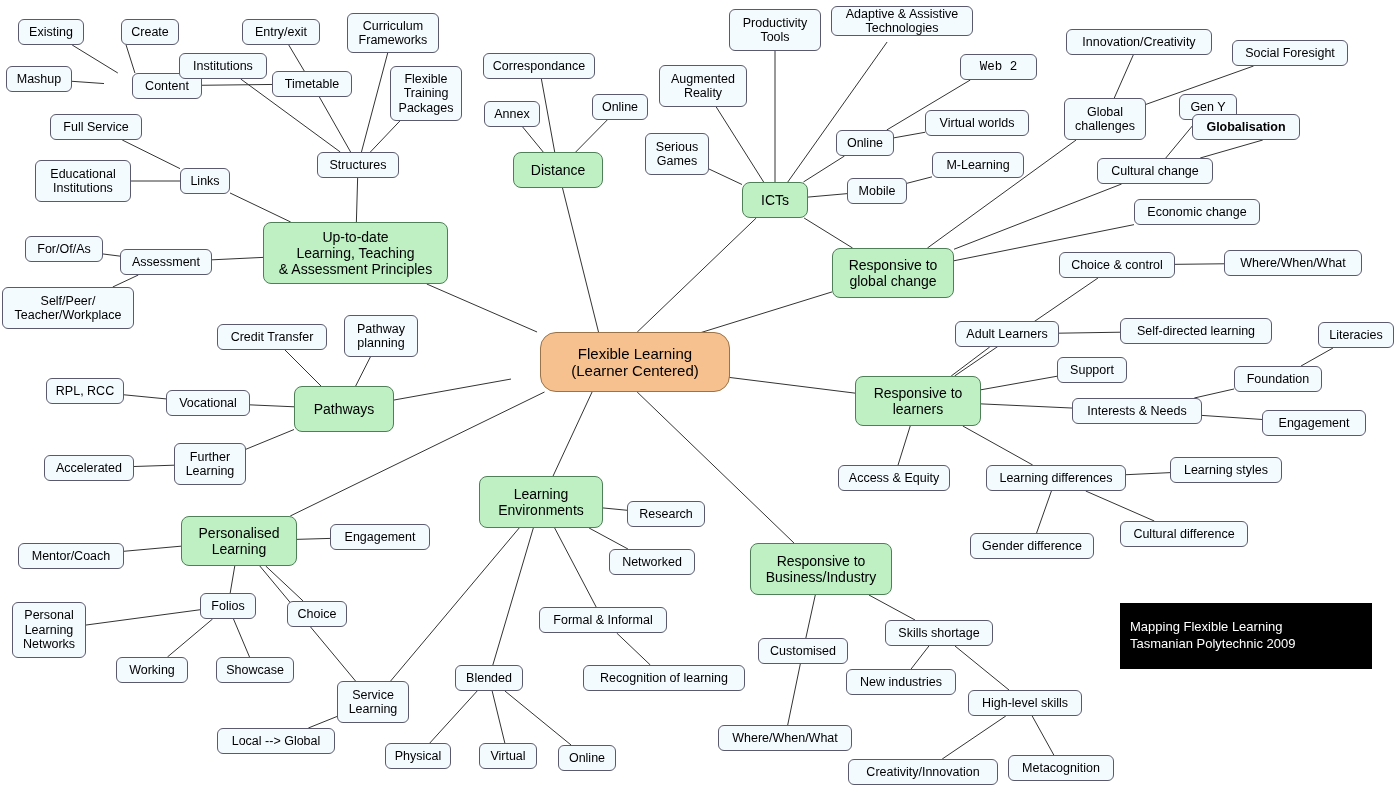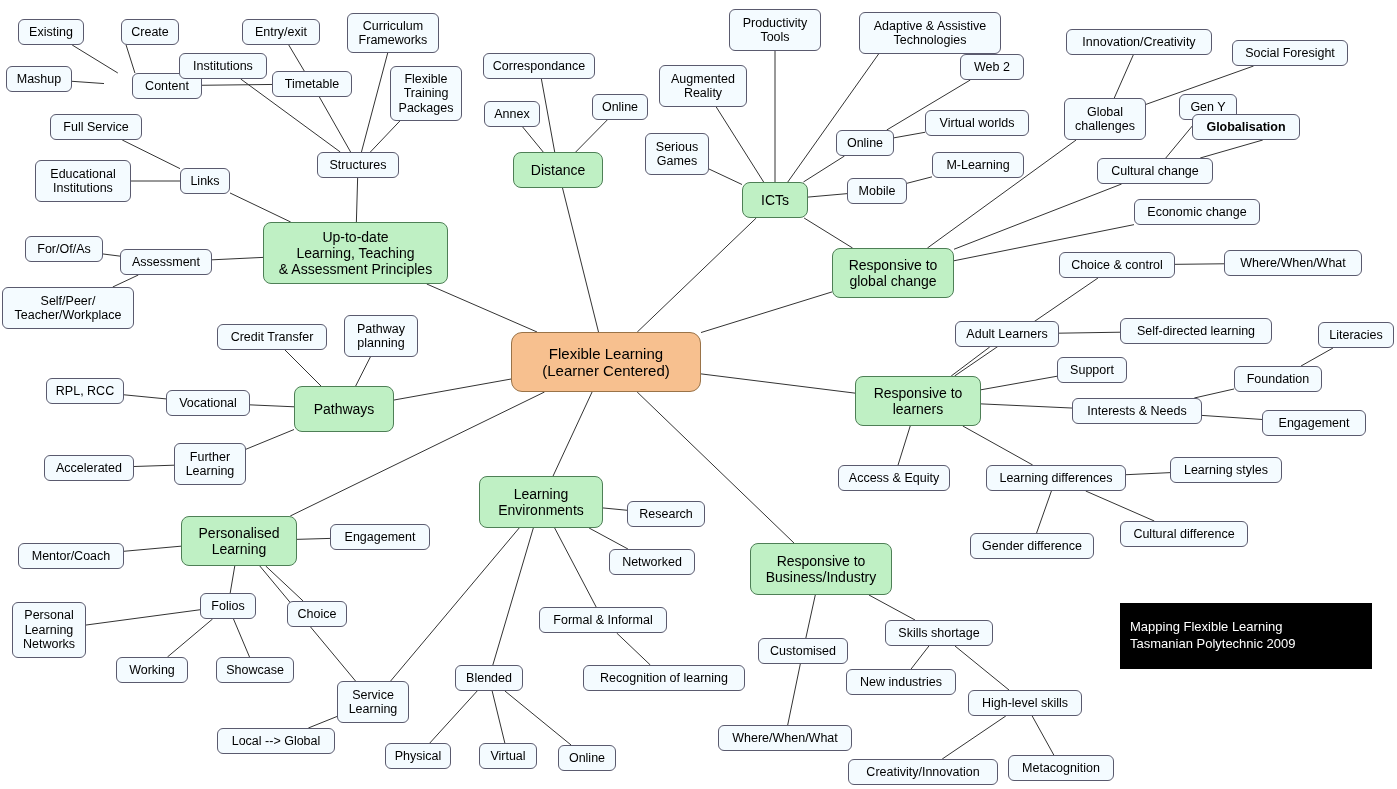--- a/index.html
+++ b/index.html
@@ -42,21 +42,22 @@
   .node.green {
     background: #bff0c4;
     border-color: #4e7f56;
     font-size: 14px;
     border-radius: 8px;
   }
   .node.center {
     background: #f7c08f;
     border-color: #9a7348;
     font-size: 15px;
-    border-radius: 11px;
+    border-radius: 16px;
+    margin-left: 29px;
   }
   .node.plain {
     background: #f4fbff;
   }
   .credit {
     position: absolute;
     background: #000000;
     color: #ffffff;
     border: none;
     border-radius: 0;
@@ -209,23 +210,23 @@
 Teacher/Workplace</div>
       <div class="node plain" style="left: 483px; top: 53px; width: 112px; height: 26px;">Correspondance</div>
       <div class="node plain" style="left: 484px; top: 101px; width: 56px; height: 26px;">Annex</div>
       <div class="node plain" style="left: 592px; top: 94px; width: 56px; height: 26px;">Online</div>
       <div class="node plain" style="left: 645px; top: 133px; width: 64px; height: 42px; border-radius: 6px;">Serious
 Games</div>
       <div class="node plain" style="left: 659px; top: 65px; width: 88px; height: 42px;">Augmented
 Reality</div>
       <div class="node plain" style="left: 729px; top: 9px; width: 92px; height: 42px;">Productivity
 Tools</div>
-      <div class="node plain" style="left: 831px; top: 12px; width: 142px; height: 42px; margin-left: 28px;">Adaptive &amp; Assistive
+      <div class="node plain" style="left: 831px; top: 6px; width: 142px; height: 30px;">Adaptive &amp; Assistive
 Technologies</div>
-      <div class="node plain" style="left: 960px; top: 54px; width: 64px; height: 26px;">Web 2</div>
+      <div class="node plain" style="left: 960px; top: 54px; width: 77px; height: 26px; font-family: Liberation Mono, monospace;">Web 2</div>
       <div class="node plain" style="left: 925px; top: 110px; width: 104px; height: 26px;">Virtual worlds</div>
       <div class="node plain" style="left: 836px; top: 130px; width: 58px; height: 26px;">Online</div>
       <div class="node plain" style="left: 932px; top: 152px; width: 92px; height: 26px;">M-Learning</div>
       <div class="node plain" style="left: 847px; top: 178px; width: 60px; height: 26px;">Mobile</div>
       <div class="node plain" style="left: 1066px; top: 29px; width: 146px; height: 26px;">Innovation/Creativity</div>
       <div class="node plain" style="left: 1232px; top: 40px; width: 116px; height: 26px;">Social Foresight</div>
       <div class="node plain" style="left: 1064px; top: 98px; width: 82px; height: 42px;">Global
 challenges</div>
       <div class="node plain" style="left: 1179px; top: 94px; width: 58px; height: 26px;">Gen Y</div>
       <div class="node plain" style="left: 1192px; top: 114px; width: 108px; height: 26px; font-weight: bold;">Globalisation</div>

